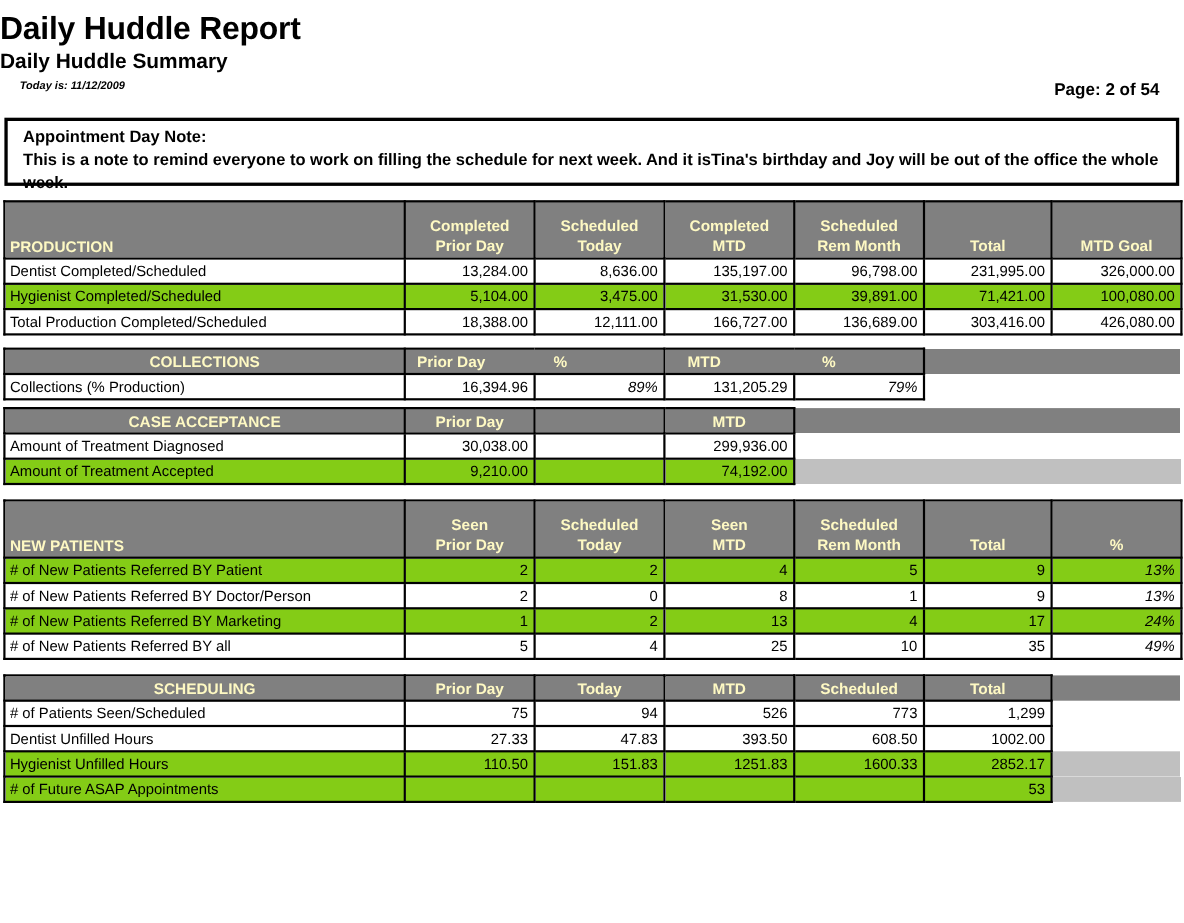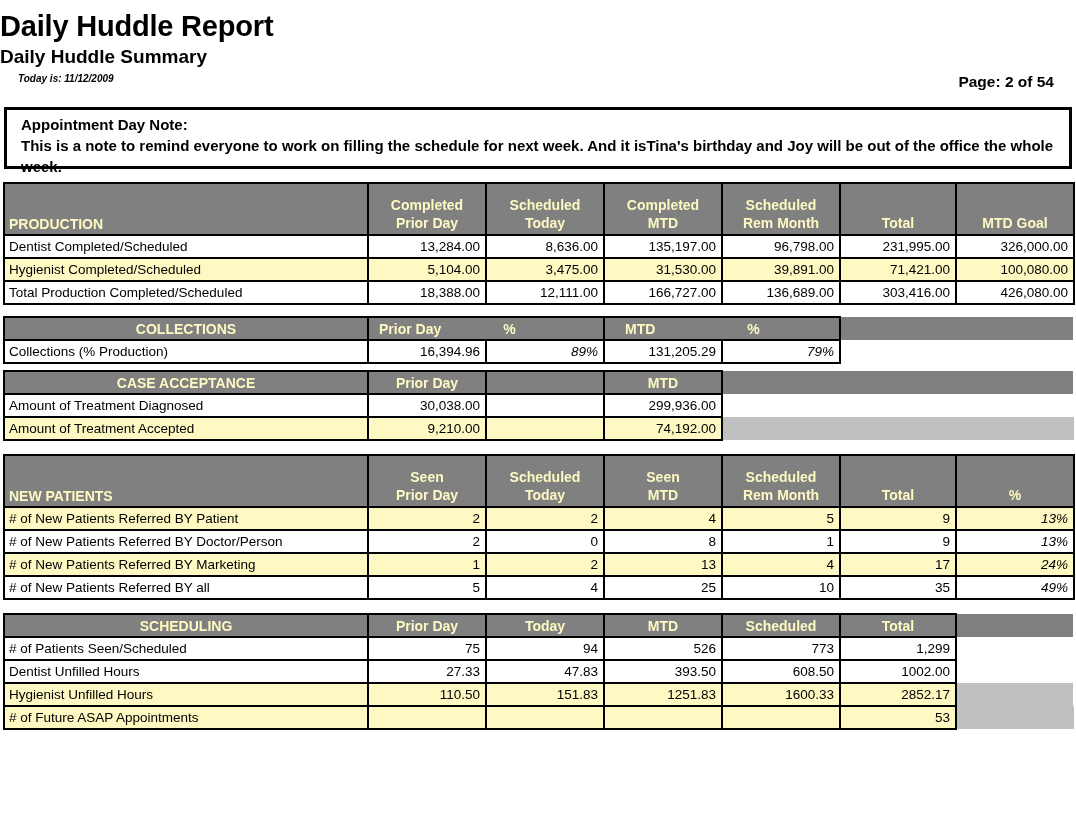--- a/index.html
+++ b/index.html
@@ -123,21 +123,21 @@
     padding-right: 5px;
     font-size: 13.5px;
   }
   .rt td.pct {
     text-align: right;
     padding-right: 5px;
     font-style: italic;
     font-size: 13.5px;
   }
   .row-white td { background: #ffffff; }
-  .row-gray  td { background: #fef9c3; }
+  .row-gray  td { background: #84cc16; }
 
   
   .rt td.fill-gray   { background: #808080; border: none; }
   .rt td.fill-white  { background: #ffffff; border: none; }
   .rt td.fill-lgray  { background: #c0c0c0; border: none; }
 
   .gap-6  { height: 6px; }
   .gap-12 { height: 13px; }
   .gap-10 { height: 11px; }
 </style>

